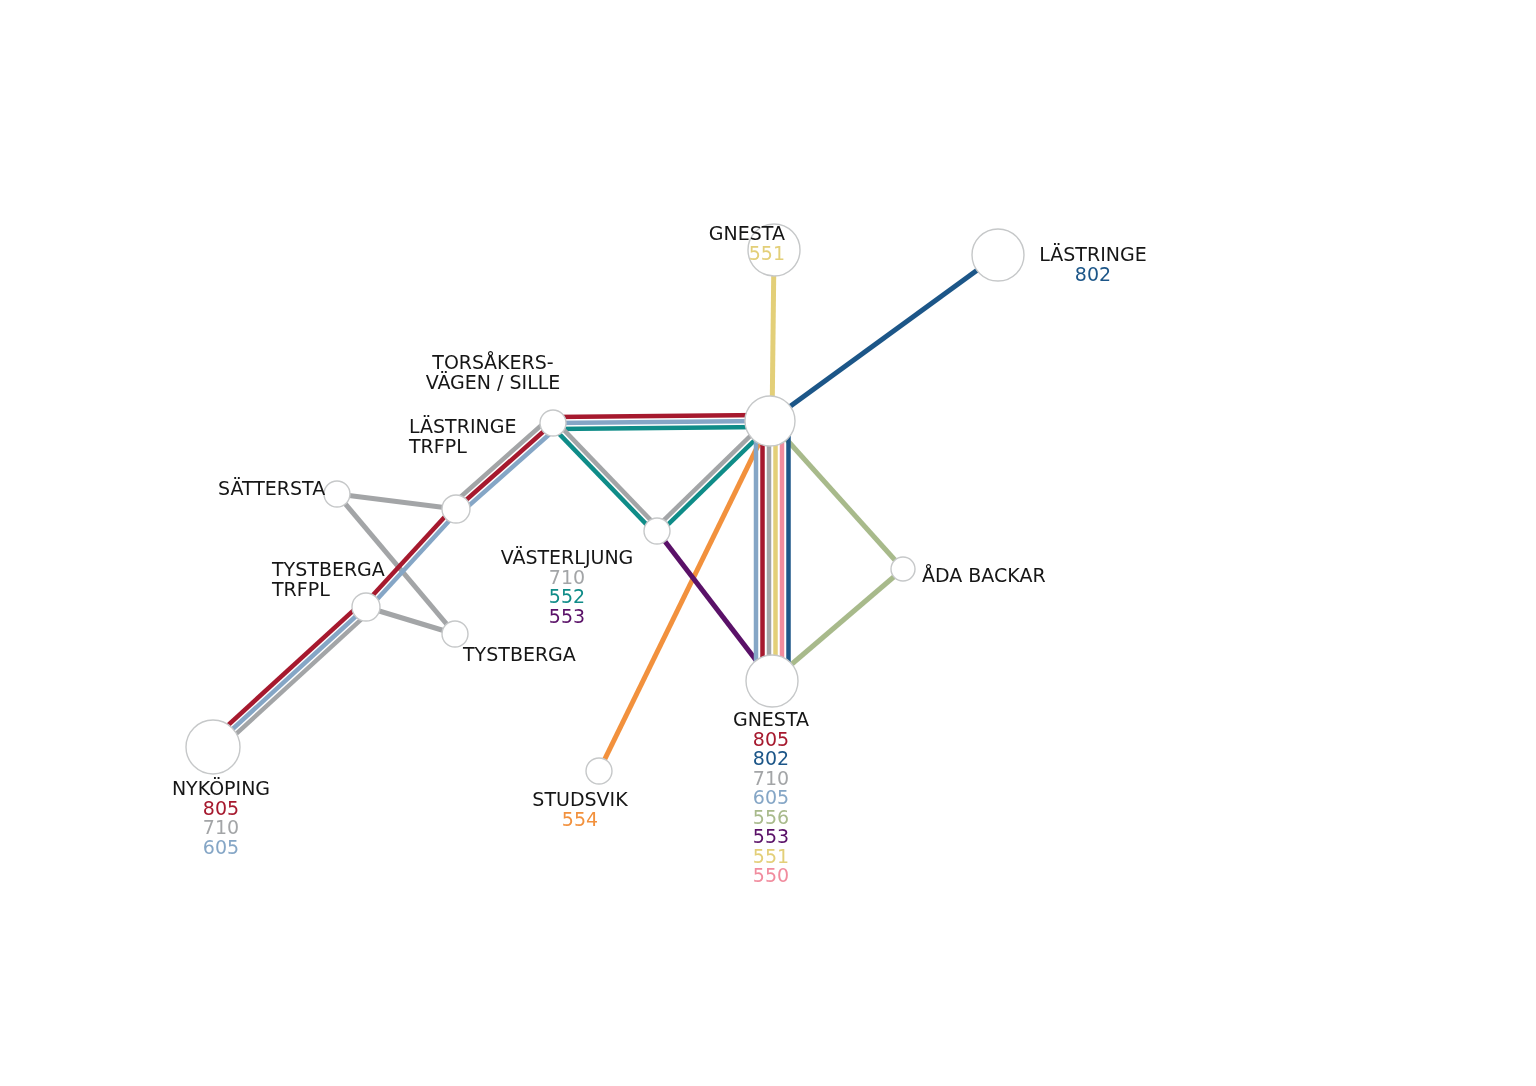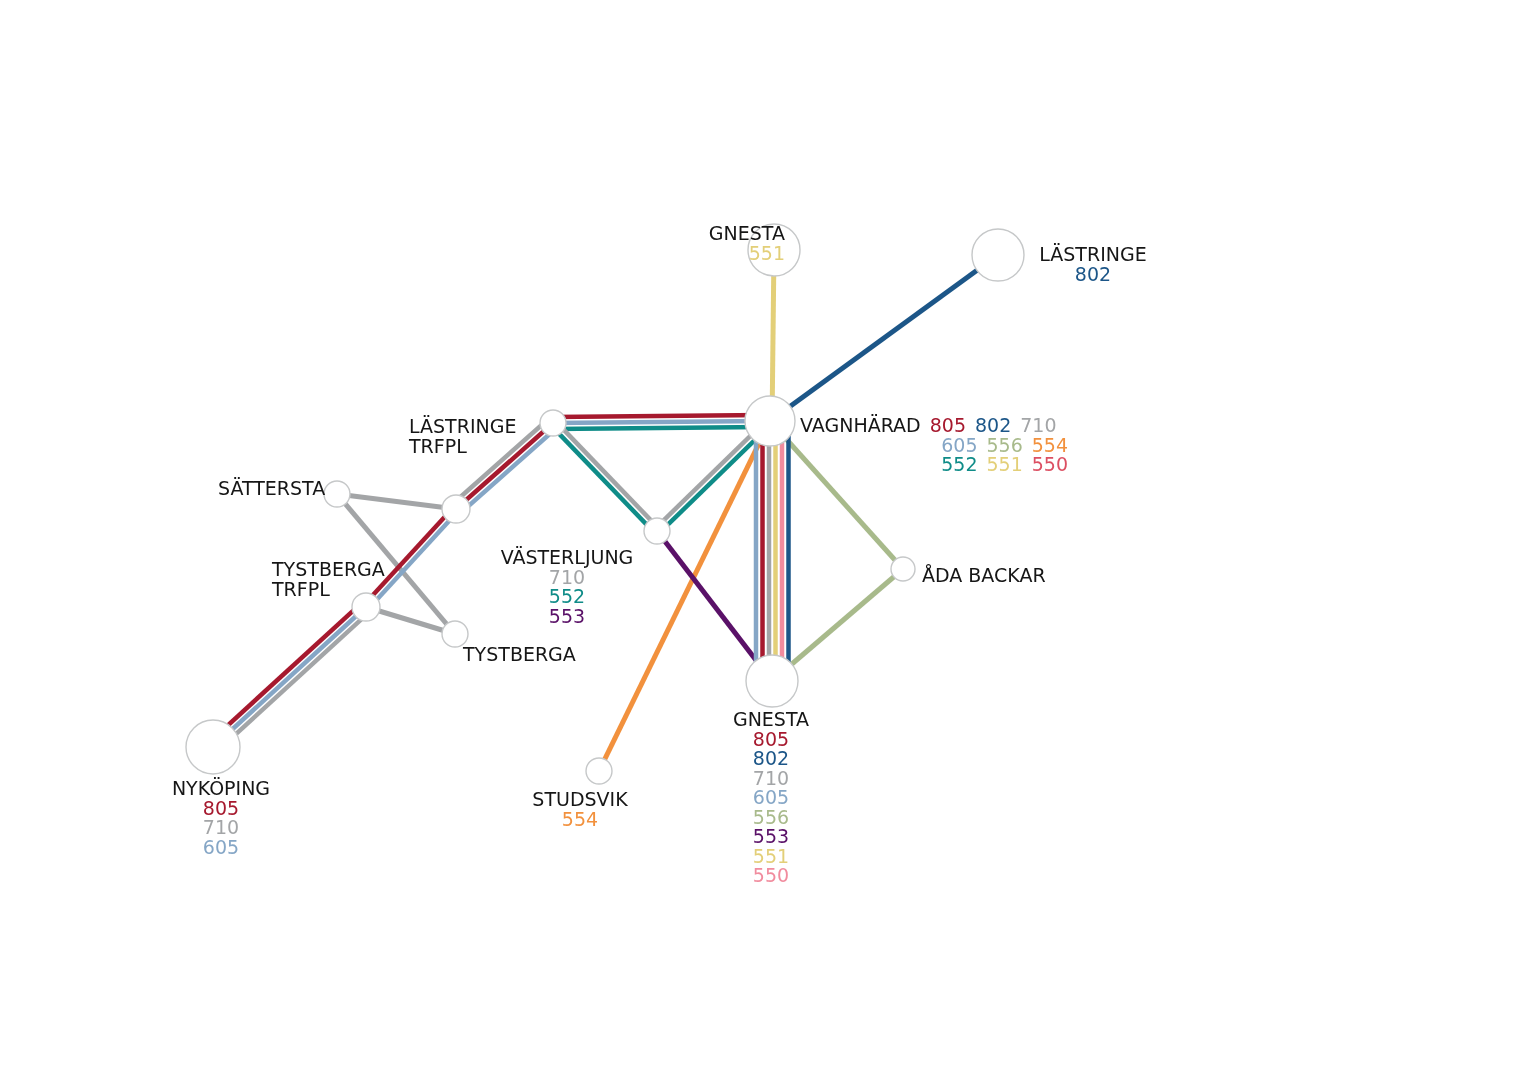--- a/index.html
+++ b/index.html
@@ -66,32 +66,25 @@
   <div class="lbl ctr" style="left:625px;top:224px;width:160px;text-align:right;">
     <div>GNESTA</div>
     <div class="rt" style="color: rgb(227, 207, 120);">551</div>
   </div>
 
   <div class="lbl ctr" style="left:1013px;top:245px;width:160px;">
     <div>LÄSTRINGE</div>
     <div class="rt" style="color: rgb(28, 86, 136);">802</div>
   </div>
 
-  <div class="lbl" style="left:800px;top:416px;width:268px;">
-    <div>
-      <span>VAGNHÄRAD</span><span class="rt sp" style="color: rgb(166, 25, 46);">805</span><span class="rt sp" style="color: rgb(28, 86, 136);">802</span><span class="rt sp" style="color: rgb(163, 165, 167);">710</span>
-    </div>
-    <div class="rgt">
-      <span class="rt" style="color: rgb(133, 166, 198);">605</span><span class="rt sp" style="color: rgb(168, 186, 139);">556</span><span class="rt sp" style="color: rgb(242, 145, 61);">554</span>
-    </div>
-    <div class="rgt">
-      <span class="rt" style="color: rgb(15, 140, 136);">552</span><span class="rt sp" style="color: rgb(227, 207, 120);">551</span><span class="rt sp" style="color: rgb(220, 79, 98);">550</span>
-    </div>
+
+  <div class="lbl ctr" style="left:393px;top:353px;width:200px;">
+    <div>TORSÅKERS-</div>
+    <div>VÄGEN / SILLE</div>
   </div>
-
 
   <div class="lbl" style="left:385px;top:417px;width:150px;margin-left:24px;">
     <div>LÄSTRINGE</div>
     <div>TRFPL</div>
   </div>
 
   <div class="lbl" style="left:218px;top:461px;width:150px;margin-top:18px;">
     <div>SÄTTERSTA</div>
   </div>
 

